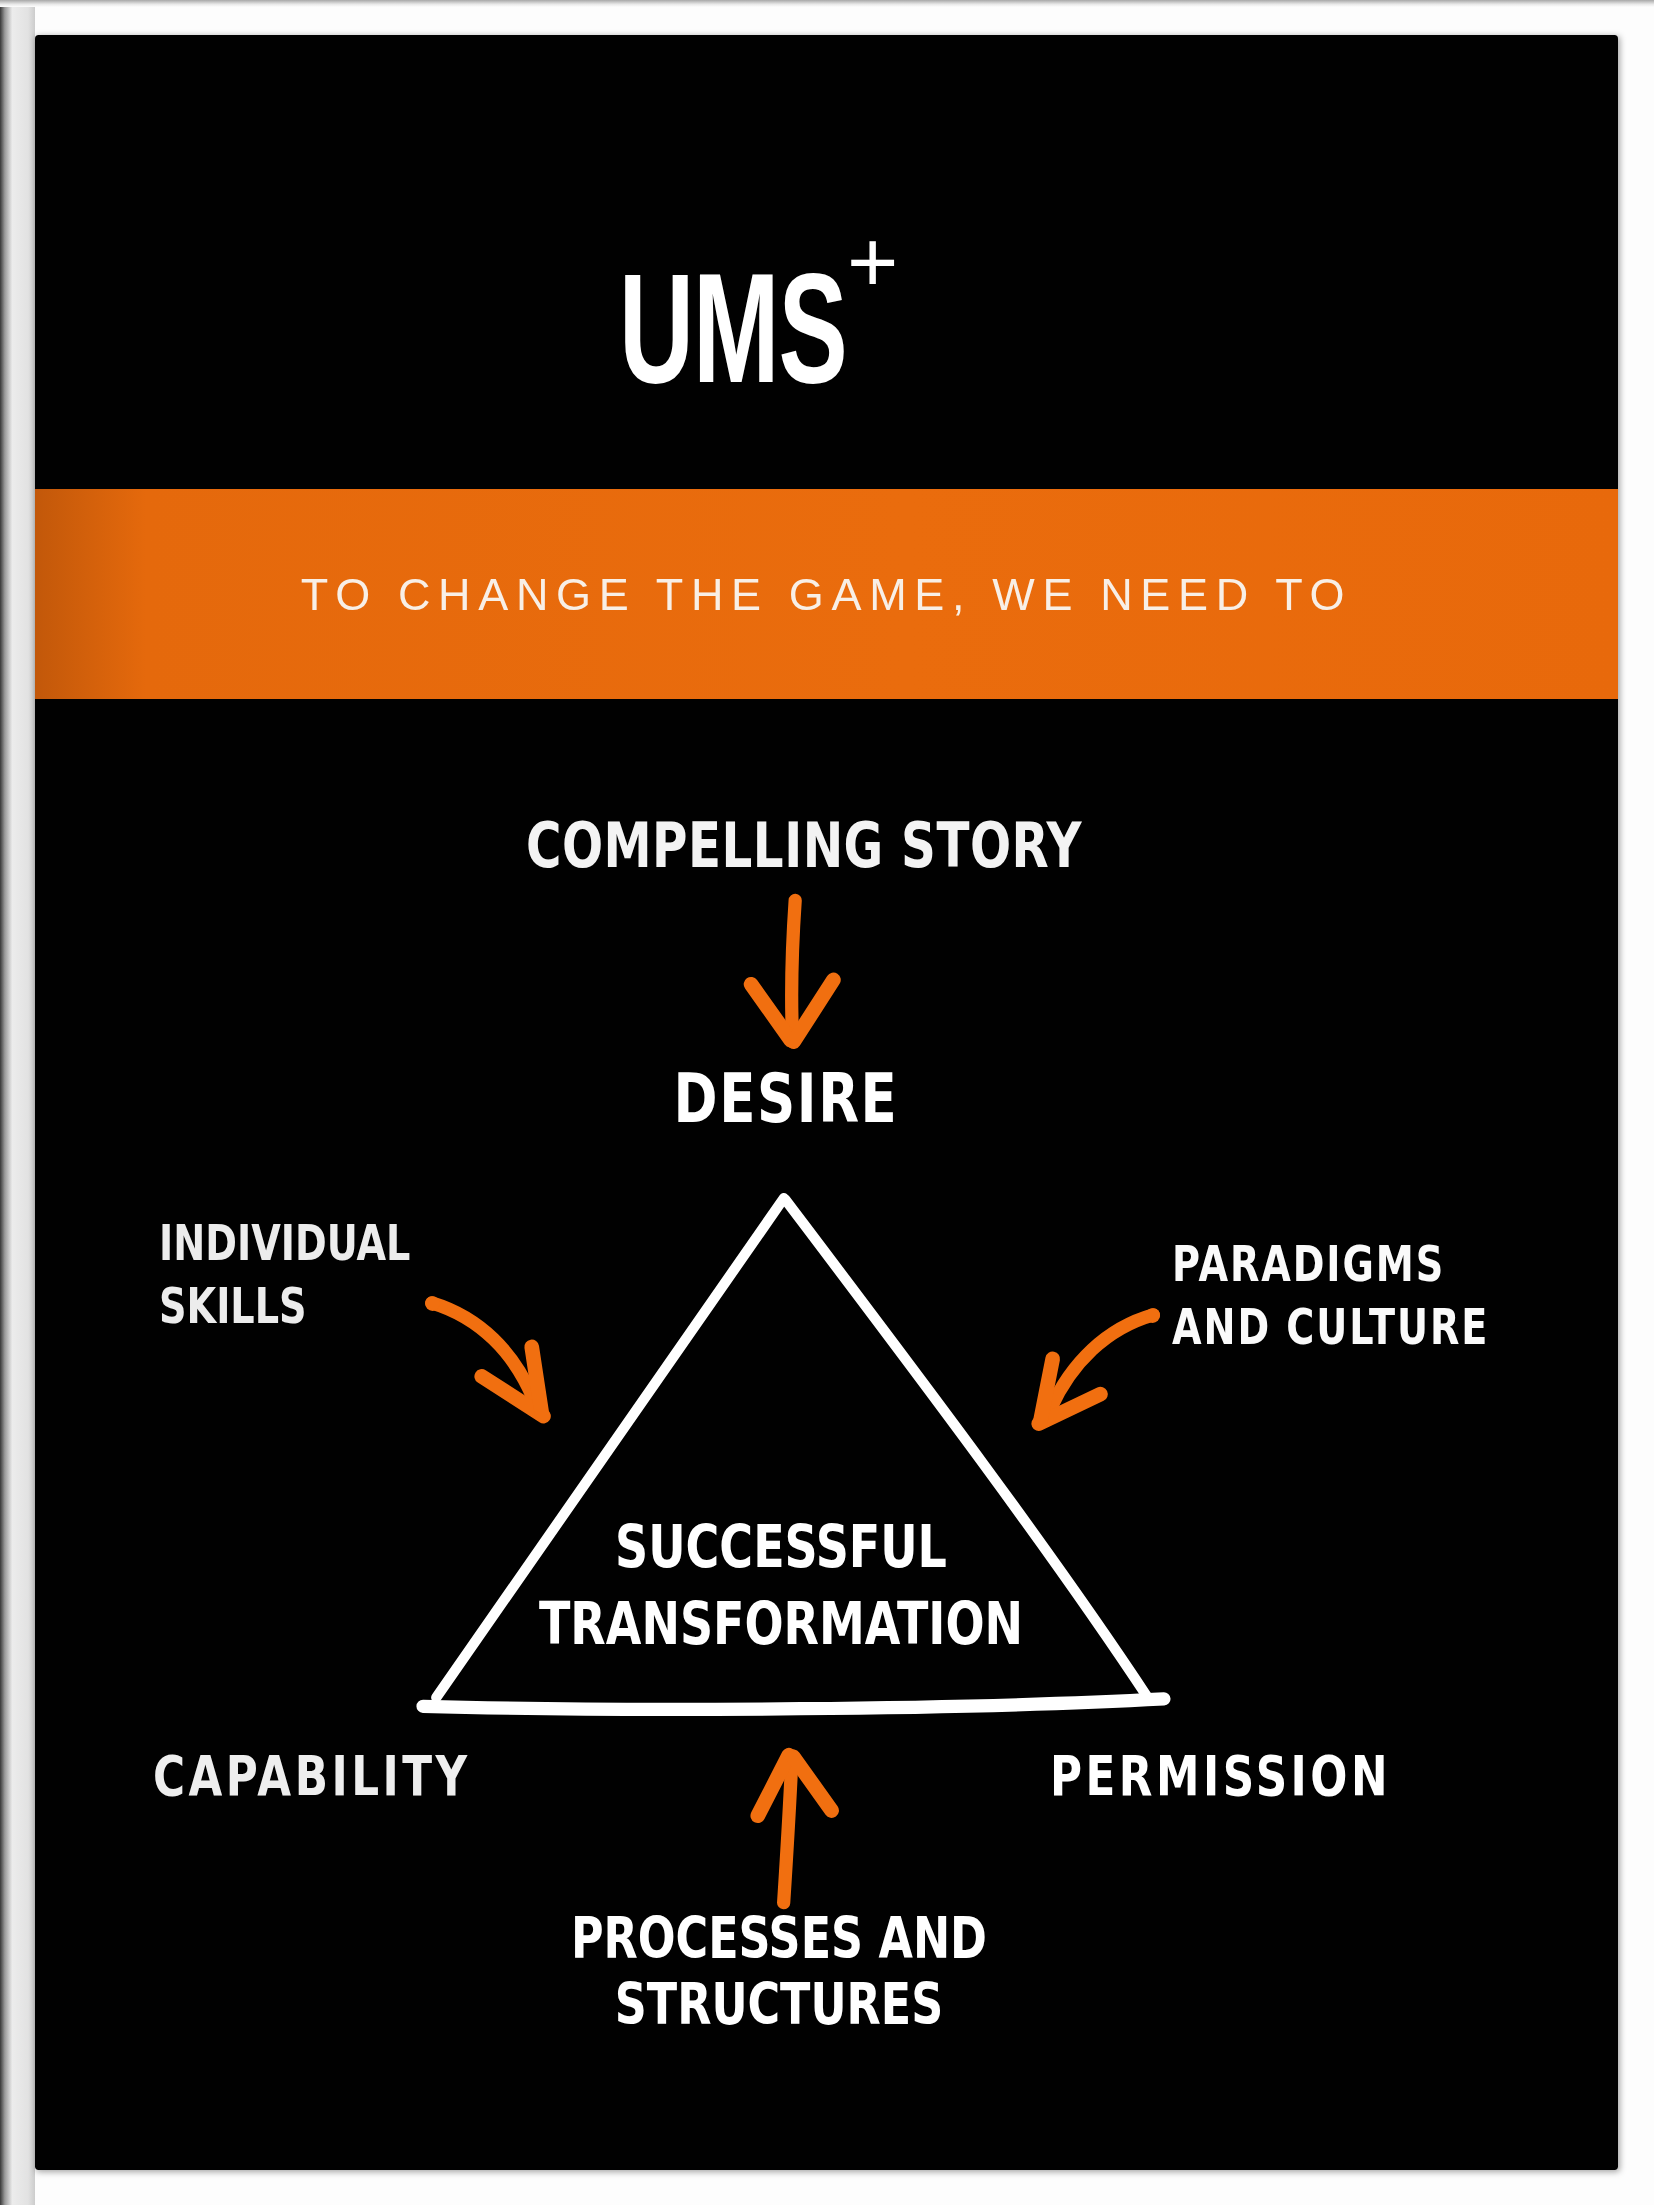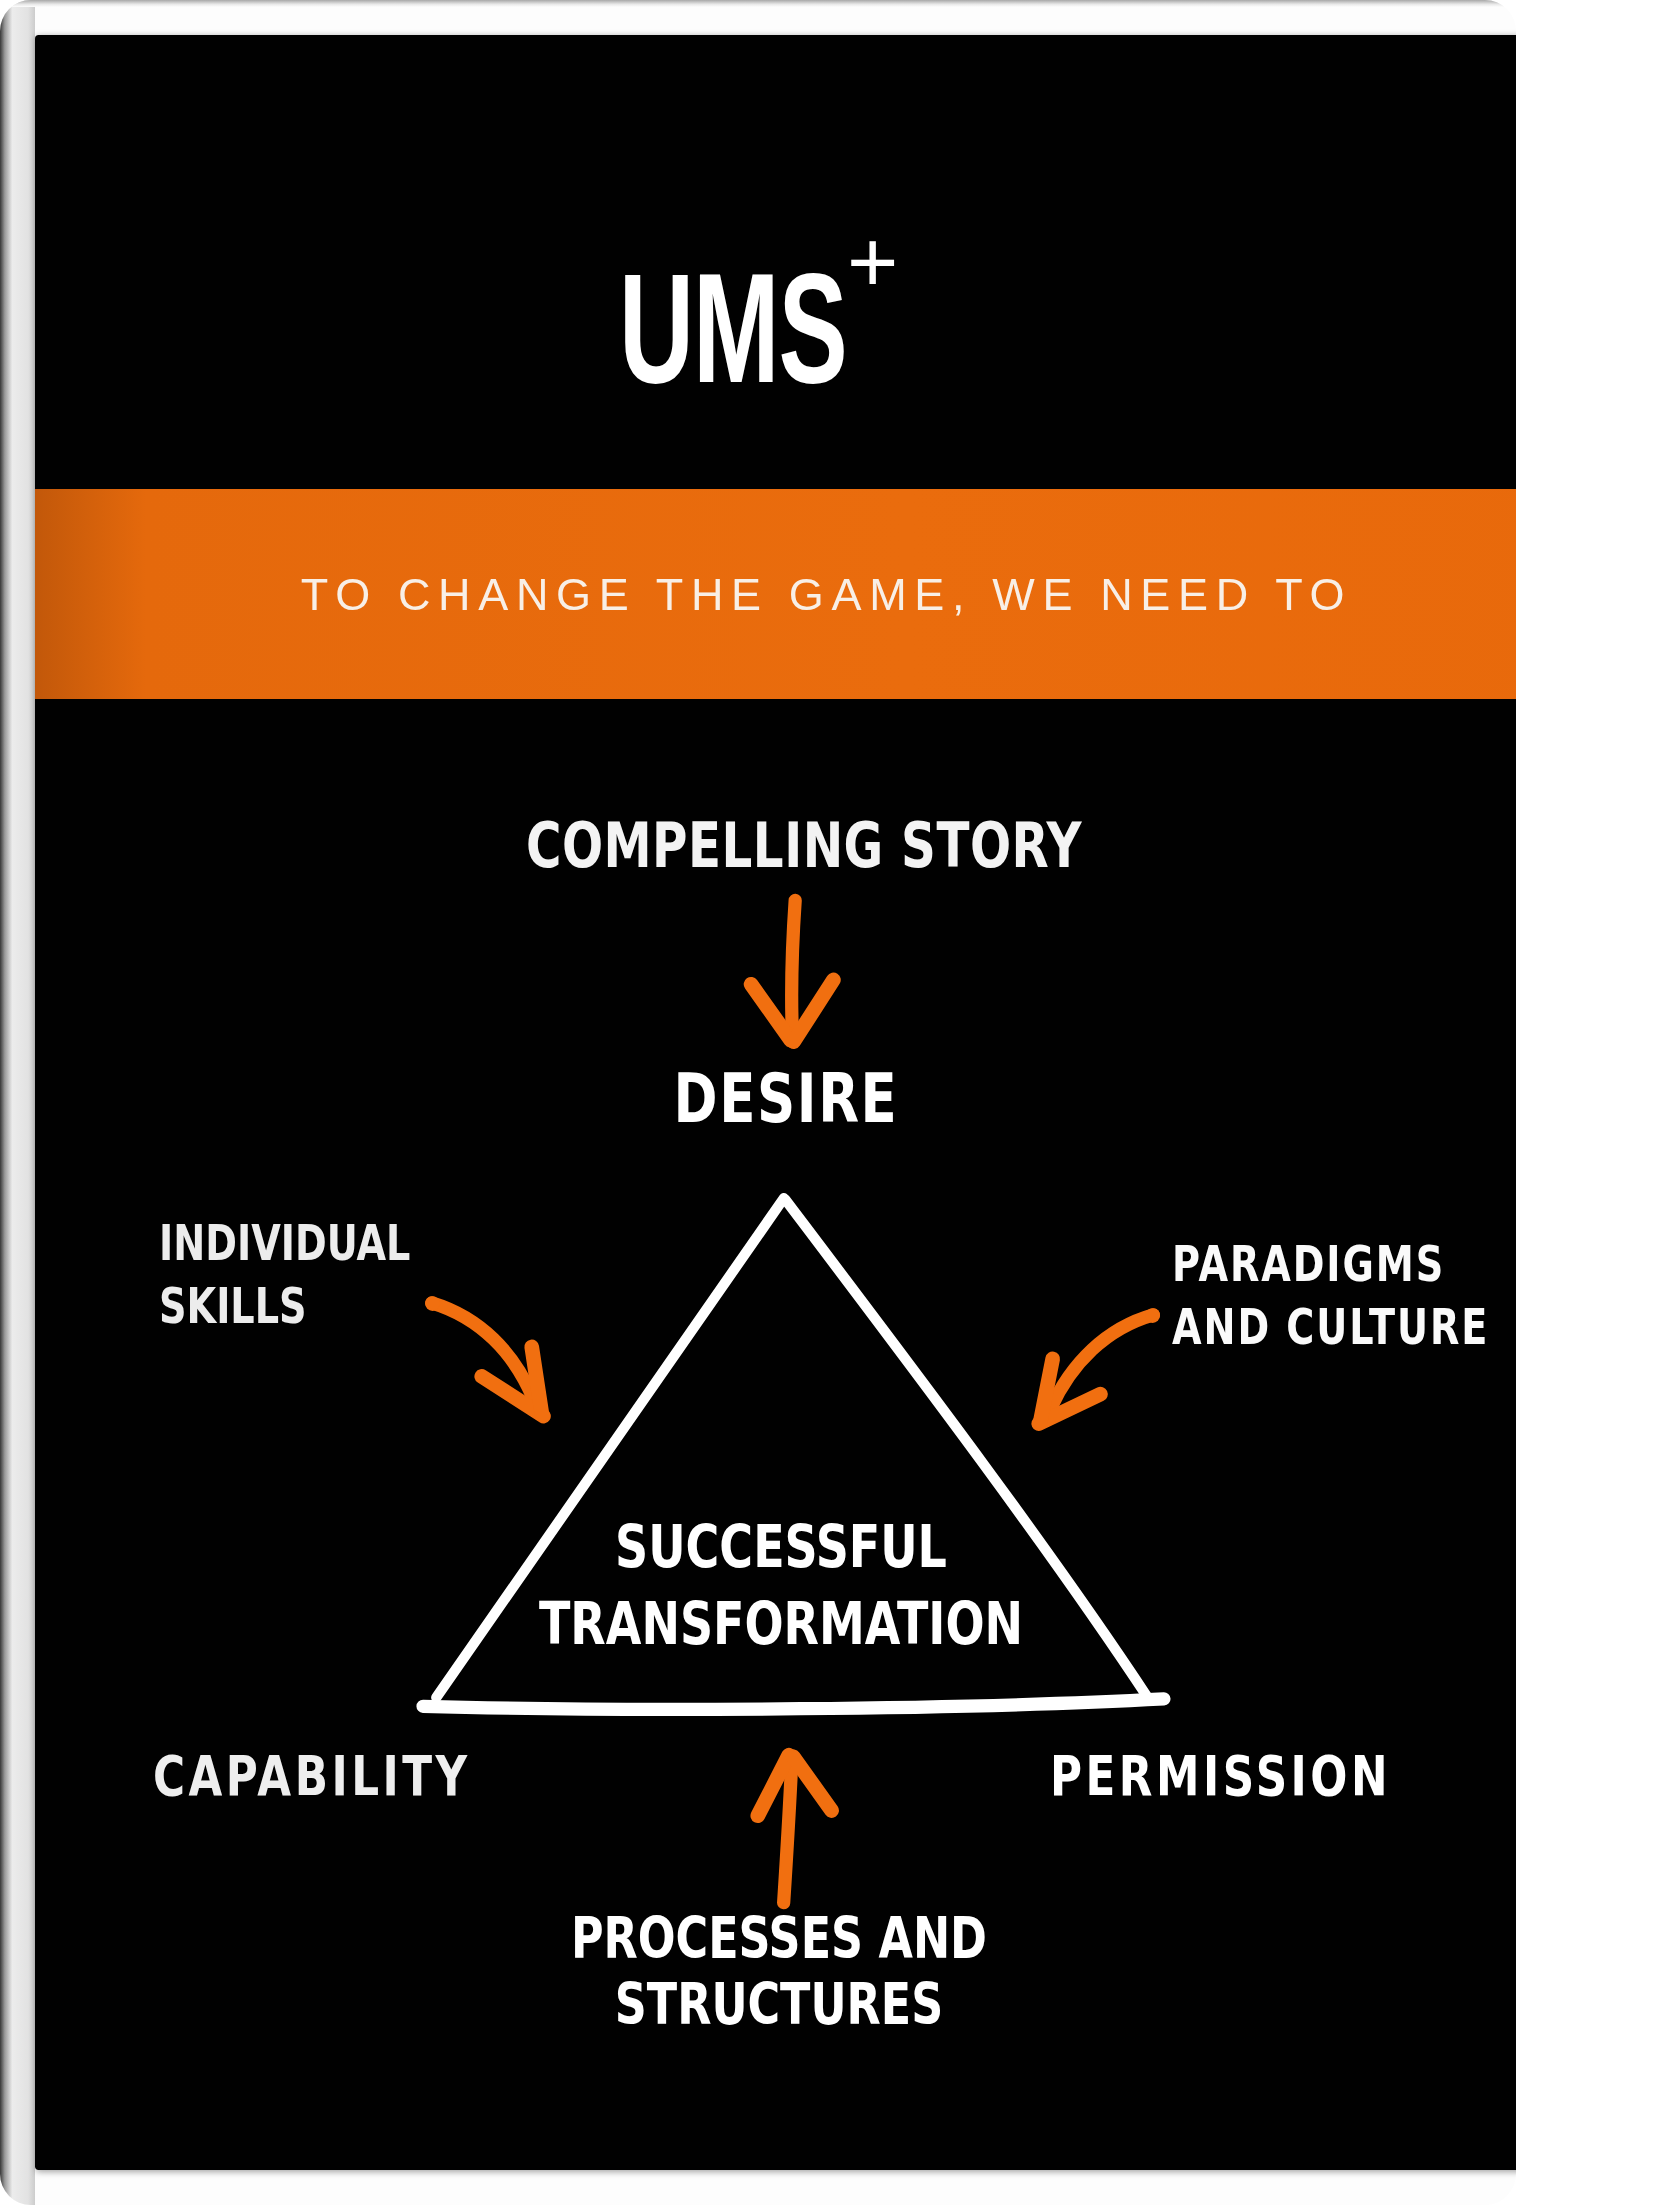--- a/index.html
+++ b/index.html
@@ -1,22 +1,21 @@
 <!DOCTYPE html>
 <html style="font-size:11.8px"><head>
 <meta charset="utf-8">
 <style>
   html,body{margin:0;padding:0;background:#ffffff;}
   .page{
     position:relative;
-    width:1516px;height:2205px;
+    width:1654px;height:2205px;
     background:#fdfdfd;
     overflow:hidden;
     font-family:"Liberation Sans", sans-serif;
-    border-radius:31px;
   }
   
   .edge-left{
     position:absolute;left:0;top:0;bottom:0;width:11.8px;
     background:linear-gradient(to right,#383838 0%,#9a9a9a 40%,#e9e9e9 100%);
   }
   .edge-left-flat{
     position:absolute;left:11.8px;top:0;bottom:0;width:23.6px;
     background:linear-gradient(to right,#ececec 0%,#e2e2e2 70%,#cccccc 100%);
   }

